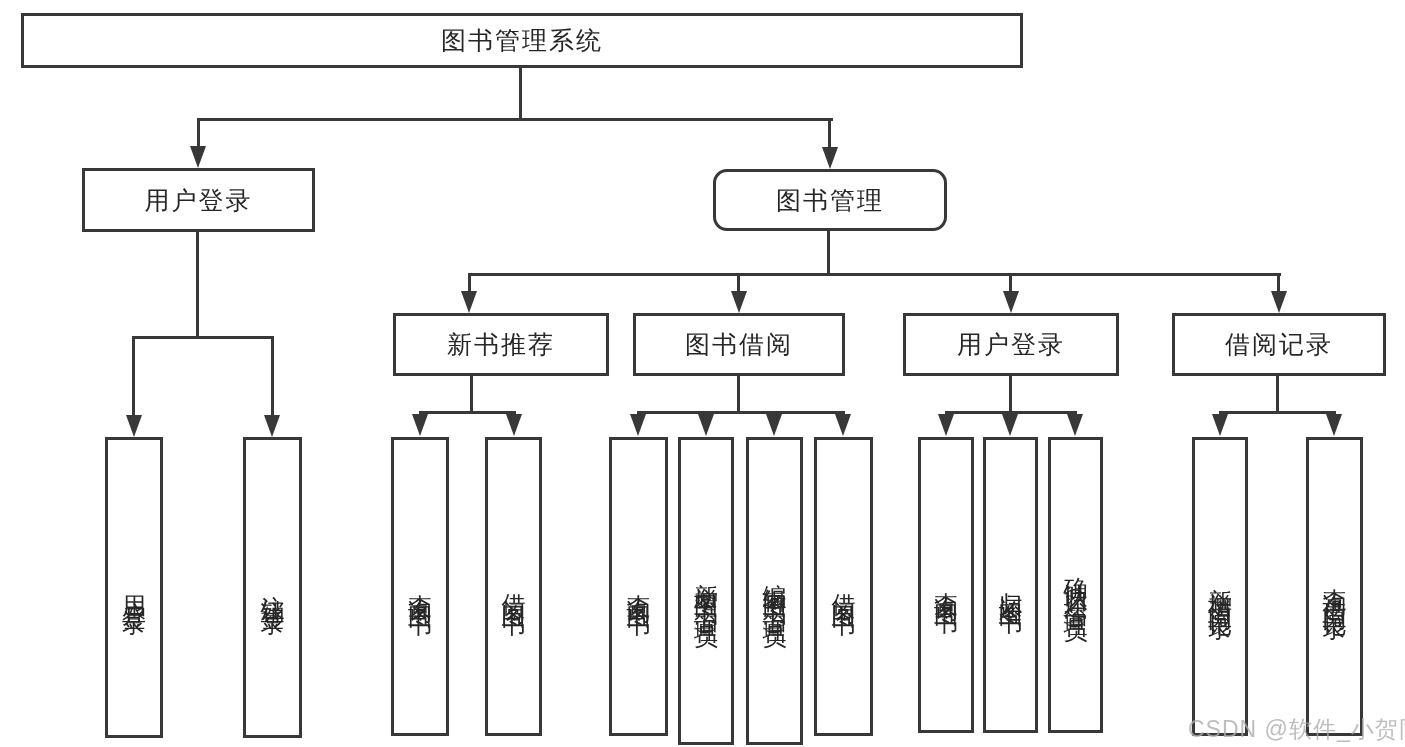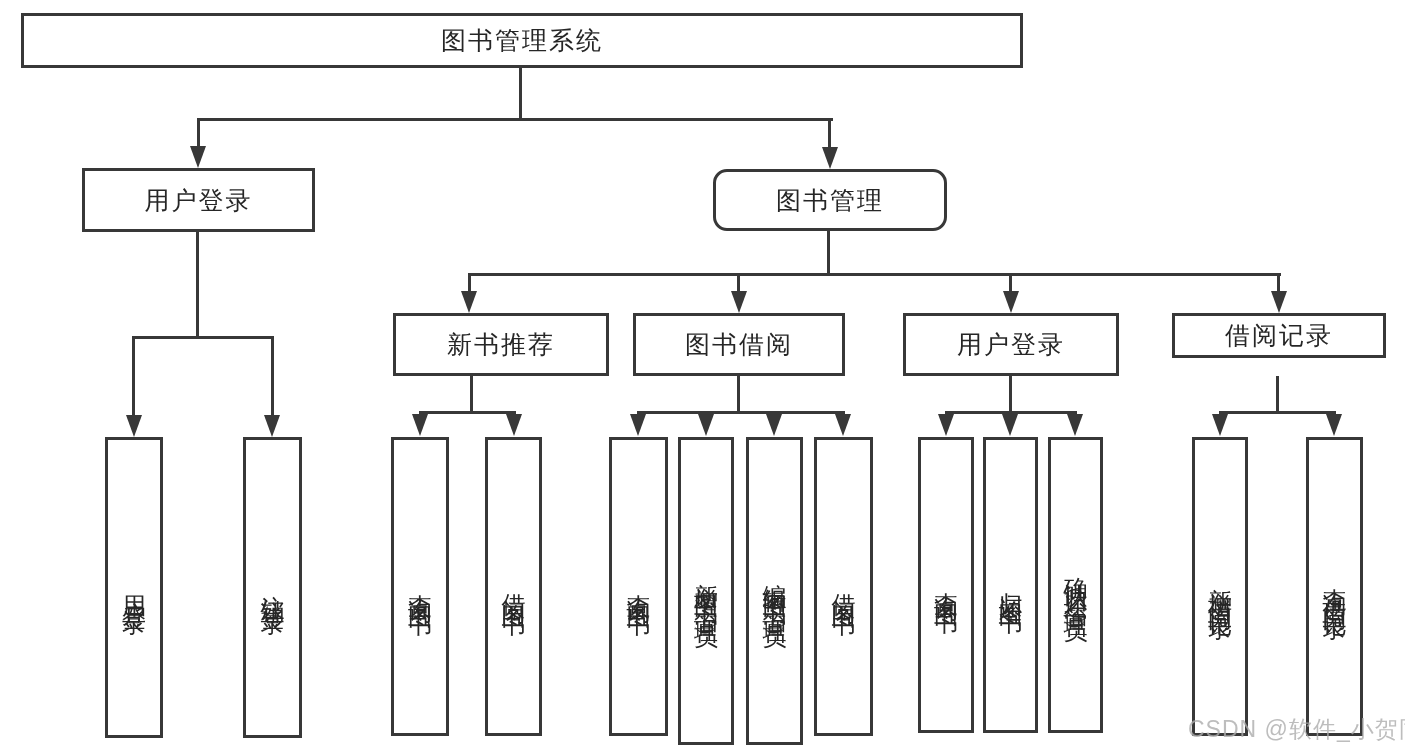--- a/index.html
+++ b/index.html
@@ -82,21 +82,21 @@
   <div class="vline" style="left:737px;top:276px;width:3px;height:15px;"></div>
   <div class="arrow" style="left:731px;top:291px;"></div>
   <div class="vline" style="left:1009px;top:276px;width:3px;height:15px;"></div>
   <div class="arrow" style="left:1003px;top:291px;"></div>
   <div class="vline" style="left:1277px;top:276px;width:3px;height:15px;"></div>
   <div class="arrow" style="left:1271px;top:291px;"></div>
 
   <div class="node h" style="left:364px;top:313px;width:216px;height:63px;margin-left:29px;">新书推荐</div>
   <div class="node h" style="left:633px;top:313px;width:212px;height:63px;">图书借阅</div>
   <div class="node h" style="left:903px;top:313px;width:216px;height:63px;">用户登录</div>
-  <div class="node h" style="left:1172px;top:313px;width:214px;height:45px;">借阅记录</div>
+  <div class="node h" style="left:1172px;top:313px;width:214px;height:63px;">借阅记录</div>
 
   <div class="vline" style="left:470px;top:376px;width:3px;height:35px;"></div>
   <div class="hline" style="left:419px;top:411px;width:97px;height:3px;"></div>
   <div class="arrow" style="left:412px;top:414px;"></div>
   <div class="arrow" style="left:506px;top:414px;"></div>
 
   <div class="vline" style="left:737px;top:376px;width:3px;height:35px;"></div>
   <div class="hline" style="left:637px;top:411px;width:208px;height:3px;"></div>
   <div class="arrow" style="left:630px;top:414px;"></div>
   <div class="arrow" style="left:698px;top:414px;"></div>

